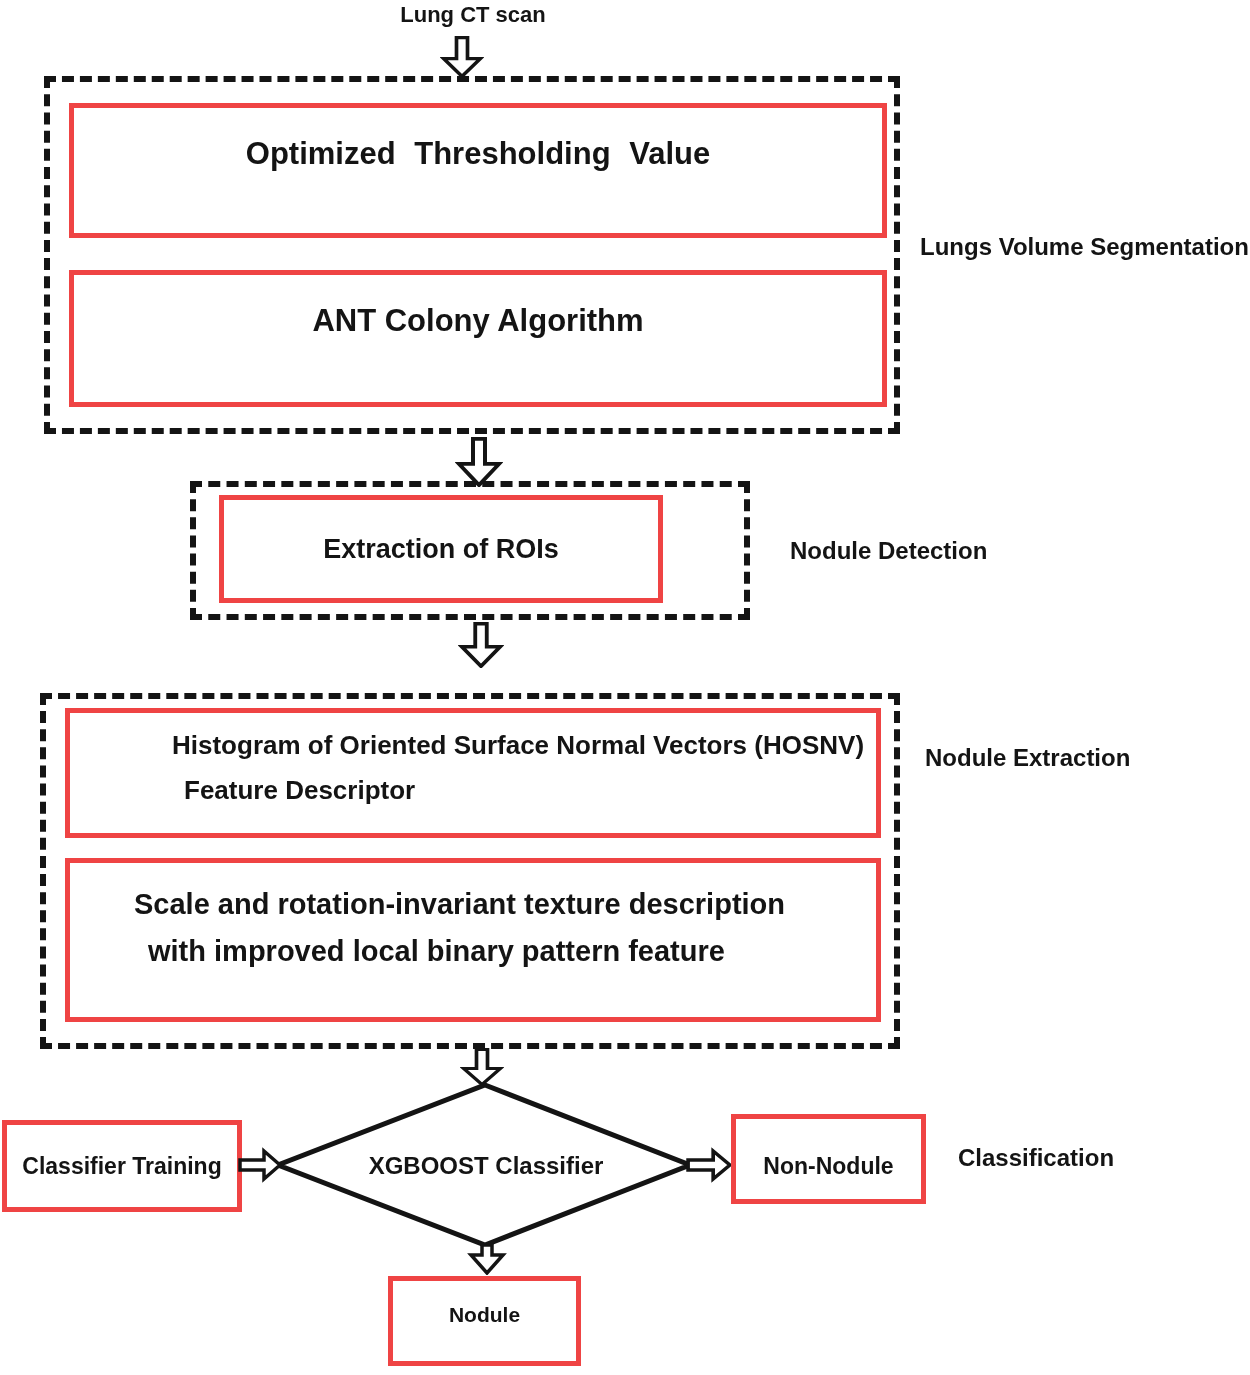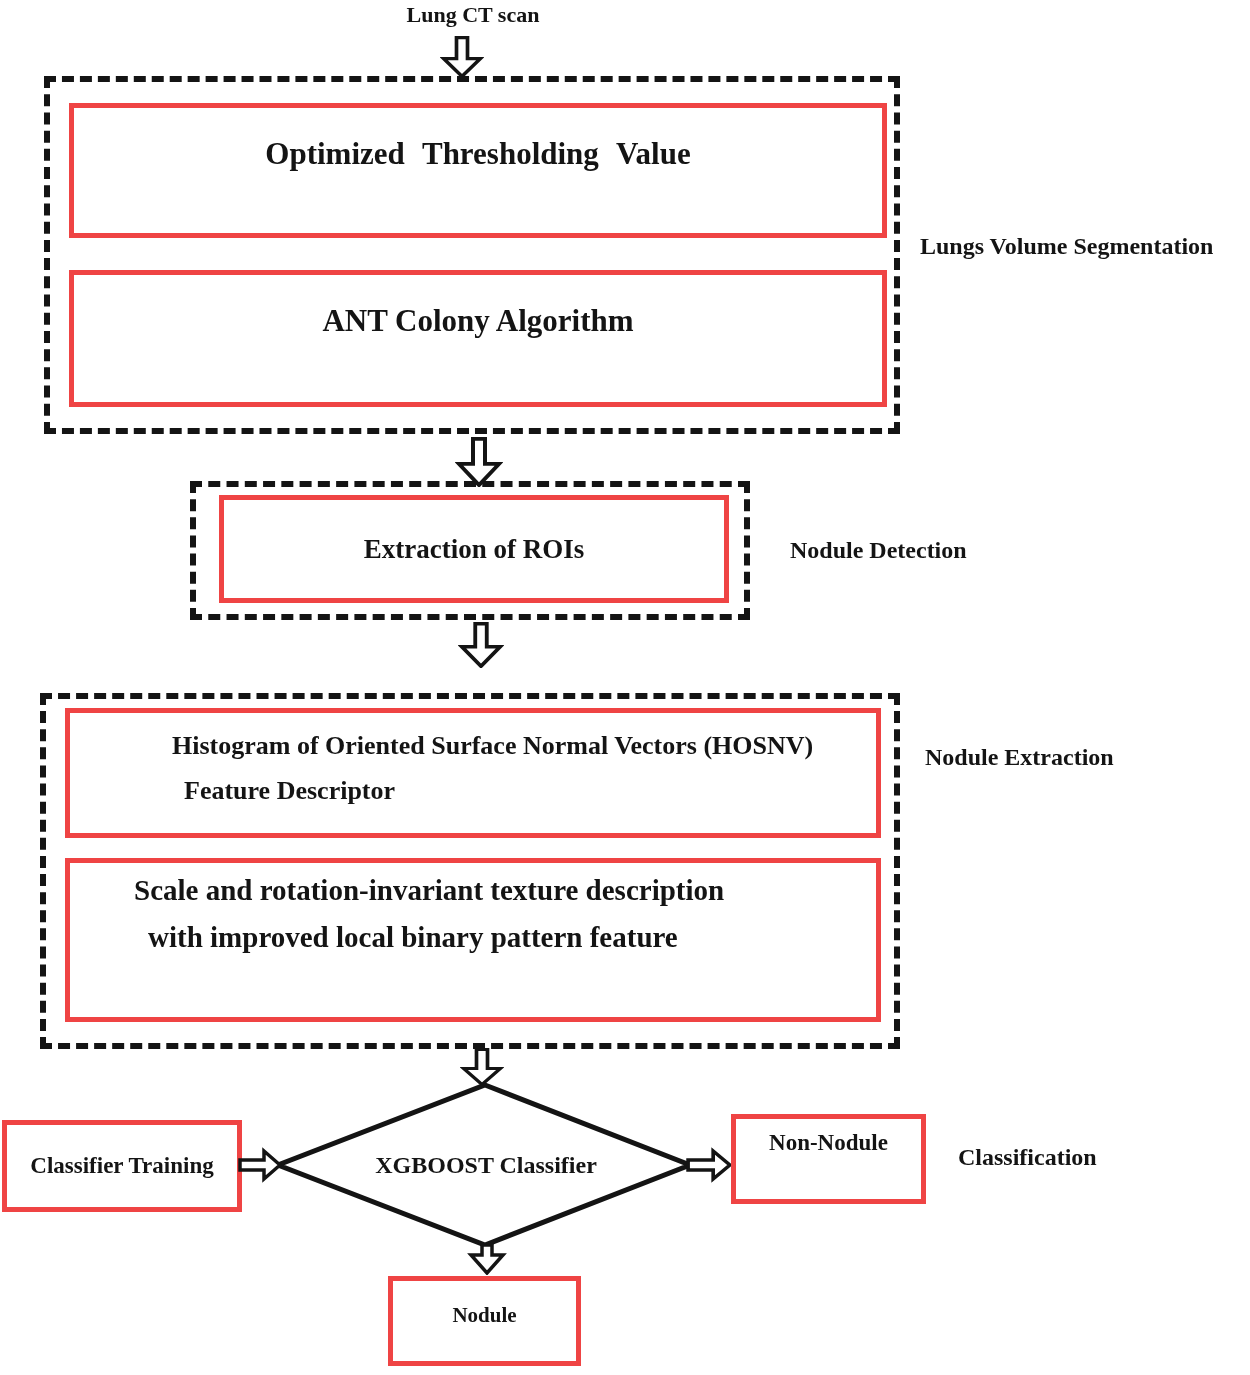--- a/index.html
+++ b/index.html
@@ -1,20 +1,20 @@
 <!DOCTYPE html>
 <html><head>
 <meta charset="utf-8">
 <style>
   html,body{margin:0;padding:0;background:#fff;}
   #stage{
     position:relative;
     width:1250px;height:1375px;
     background:#fff;
-    font-family:Liberation Serif, serif;
+    font-family:Liberation Sans, sans-serif;
     color:#141414;
     overflow:hidden;
   }
   .abs{position:absolute;box-sizing:border-box;}
   .dashed-group{border:6px dashed #141414;background:transparent;}
   .solid-box{border:5px solid #ef4444;background:#fff;}
   .lbl{font-weight:bold;white-space:nowrap;}
   .boxtext{font-weight:bold;text-align:center;}
   svg{display:block;}
   .arrow path, .diamond polygon{fill:#ffffff;stroke:#141414;}
@@ -38,36 +38,36 @@
       <div class="boxtext" style="padding-top:28px;font-size:31px;">ANT Colony Algorithm</div>
     </div>
   </div>
   <div class="abs lbl" style="left:920px;top:233px;font-size:24px;">Lungs Volume Segmentation</div>
 
   <svg class="abs arrow" style="left:455px;top:437px;" width="48" height="50" viewBox="0 0 48 52" preserveAspectRatio="none">
     <path d="M18 2 H30 V28 H44 L24 50 L4 28 H18 Z" stroke-width="4" stroke-linejoin="miter"></path>
   </svg>
 
   <div class="abs dashed-group" style="left:190px;top:481px;width:560px;height:139px;">
-    <div class="abs solid-box" style="left:23px;top:8px;width:510px;height:108px;display:flex;align-items:center;justify-content:center;">
+    <div class="abs solid-box" style="left:23px;top:8px;width:444px;height:108px;display:flex;align-items:center;justify-content:center;">
       <div class="boxtext" style="font-size:27px;">Extraction of ROIs</div>
     </div>
   </div>
   <div class="abs lbl" style="left:790px;top:537px;font-size:24px;">Nodule Detection</div>
 
   <svg class="abs arrow" style="left:458px;top:622px;" width="46" height="46" viewBox="0 0 48 52" preserveAspectRatio="none">
     <path d="M18 2 H30 V28 H44 L24 50 L4 28 H18 Z" stroke-width="4" stroke-linejoin="miter"></path>
   </svg>
 
   <div class="abs dashed-group" style="left:40px;top:693px;width:860px;height:356px;">
     <div class="abs solid-box" style="left:19px;top:9px;width:816px;height:130px;padding:10px 18px 0 102px;">
       <div style="font-weight:bold;font-size:26px;line-height:45px;white-space:nowrap;">Histogram of Oriented Surface Normal Vectors (HOSNV)</div>
       <div style="font-weight:bold;font-size:26px;line-height:45px;margin-left:12px;white-space:nowrap;">Feature Descriptor</div>
     </div>
-    <div class="abs solid-box" style="left:19px;top:159px;width:816px;height:164px;padding:4px 18px 0 64px;">
+    <div class="abs solid-box" style="left:19px;top:159px;width:816px;height:164px;padding:18px 18px 0 64px;">
       <div style="font-weight:bold;font-size:29px;line-height:47px;white-space:nowrap;">Scale and rotation-invariant texture description</div>
       <div style="font-weight:bold;font-size:29px;line-height:47px;margin-left:14px;white-space:nowrap;">with improved local binary pattern feature</div>
     </div>
   </div>
   <div class="abs lbl" style="left:925px;top:744px;font-size:24px;">Nodule Extraction</div>
 
   <svg class="abs arrow" style="left:460px;top:1048px;" width="44" height="38" viewBox="0 0 48 52" preserveAspectRatio="none">
     <path d="M18 2 H30 V28 H44 L24 50 L4 28 H18 Z" stroke-width="4" stroke-linejoin="miter"></path>
   </svg>
 
@@ -82,21 +82,21 @@
 
   <svg class="abs arrow" style="left:238px;top:1147px;" width="44" height="36" viewBox="0 0 44 36" preserveAspectRatio="none">
     <path d="M2 13 H26 V4 L42 18 L26 32 V23 H2 Z" stroke-width="3.5" stroke-linejoin="miter"></path>
   </svg>
 
   <svg class="abs arrow" style="left:686px;top:1147px;" width="46" height="36" viewBox="0 0 44 36" preserveAspectRatio="none">
     <path d="M2 13 H26 V4 L42 18 L26 32 V23 H2 Z" stroke-width="3.5" stroke-linejoin="miter"></path>
   </svg>
 
   <div class="abs solid-box" style="left:731px;top:1114px;width:195px;height:90px;">
-    <div class="boxtext" style="padding-top:11px;font-size:23px;">Non-Nodule</div>
+    <div class="boxtext" style="padding-top:26px;font-size:23px;margin-top:8px;">Non-Nodule</div>
   </div>
 
   <div class="abs lbl" style="left:958px;top:1144px;font-size:24px;">Classification</div>
 
   <svg class="abs arrow" style="left:467px;top:1243px;" width="40" height="32" viewBox="0 0 40 32" preserveAspectRatio="none">
     <path d="M15 2 H25 V12 H36 L20 30 L4 12 H15 Z" stroke-width="3.5" stroke-linejoin="miter"></path>
   </svg>
 
   <div class="abs solid-box" style="left:388px;top:1276px;width:193px;height:90px;">
     <div class="boxtext" style="padding-top:22px;font-size:21px;">Nodule</div>

